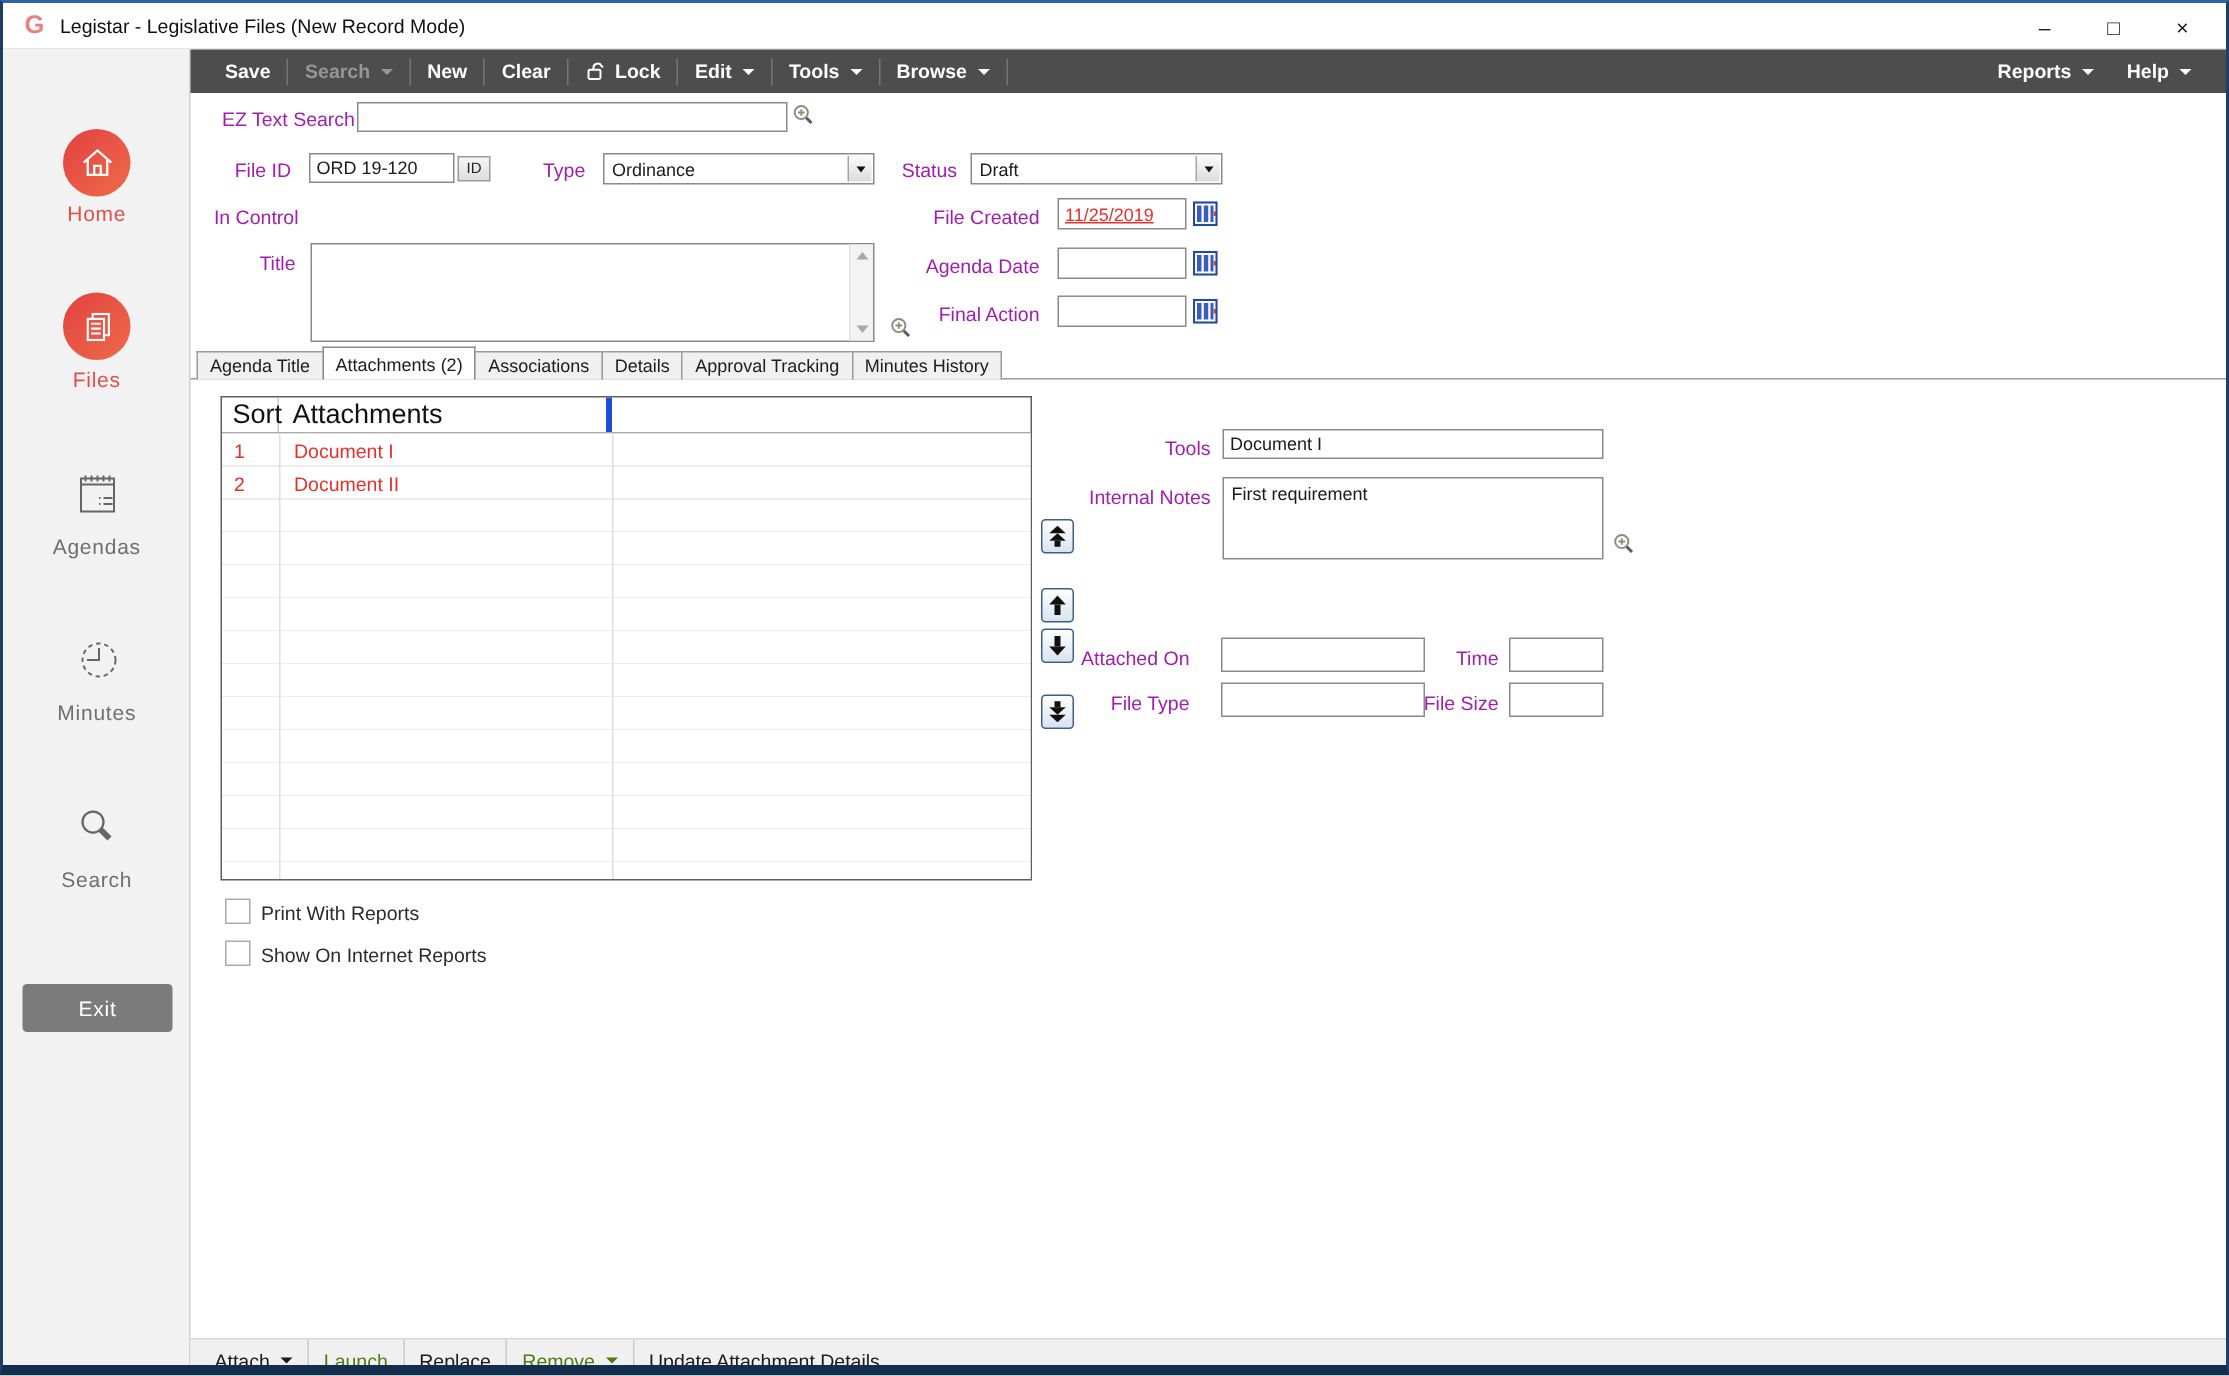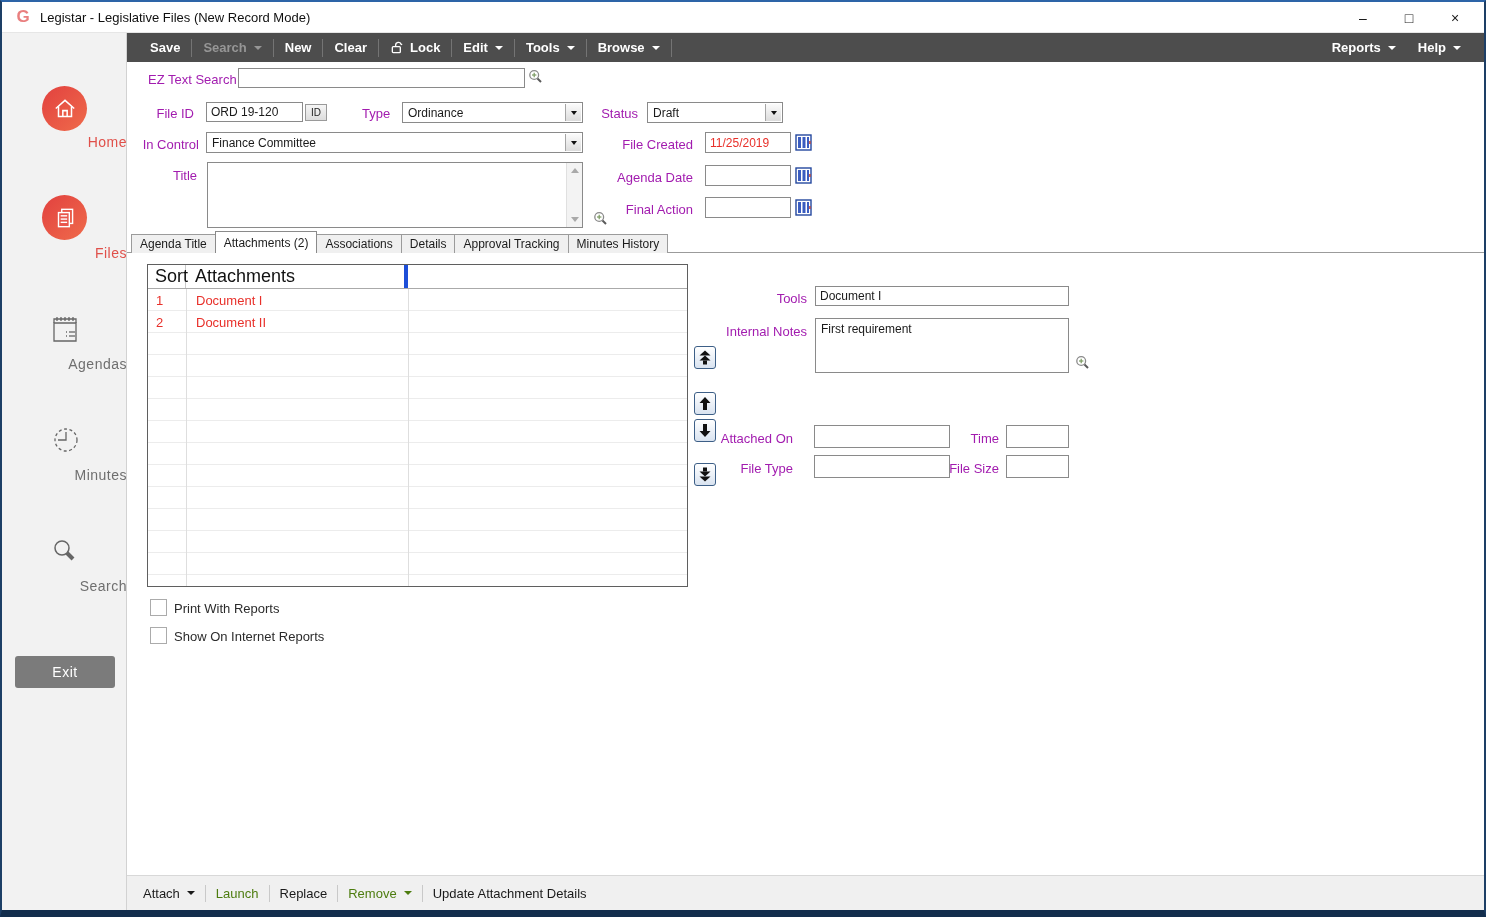--- a/index.html
+++ b/index.html
@@ -13,21 +13,21 @@
   
   .titlebar { position:absolute; left:0; top:0; right:0; height:31px; background:#fff; border-bottom:1px solid #e6e6e6; }
   .logo { position:absolute; left:12px; top:6px; width:18px; height:18px; border-radius:50%;
     color:#e97f7f; font-size:17px; font-weight:bold; line-height:18px; text-align:center; }
   .win-title { position:absolute; left:38px; top:8px; font-size:13px; color:#101010; }
   .win-controls { position:absolute; right:6px; top:0; height:31px; display:flex; }
   .win-btn { width:46px; height:31px; display:flex; align-items:center; justify-content:center; font-size:14px; color:#1a1a1a; }
 
   
   .sidebar { position:absolute; left:0; top:31px; width:125px; bottom:0; background:#f2f2f2; border-right:1px solid #d2d2d2; }
-  .nav-label { position:absolute; left:0; width:125px; text-align:right; font-size:14px; letter-spacing:.5px; color:#6f6f6f; }
+  .nav-label { position:absolute; left:0; width:125px; text-align:center; font-size:14px; letter-spacing:.5px; color:#6f6f6f; }
   .nav-label.red { color:#e0504a; }
   .red-circle { position:absolute; left:40px; width:45px; height:45px; border-radius:50%;
     background:linear-gradient(135deg,#e2413f,#ef6b4b); display:flex; align-items:center; justify-content:center; }
   .line-icon { position:absolute; left:46px; }
   .exit-btn { position:absolute; left:13px; top:623px; width:100px; height:32px; background:#7b7b7b; border:none;
     border-radius:3px; color:#fff; font-size:14px; letter-spacing:.5px; font-family:"Liberation Sans",sans-serif; }
 
   
   .topbar { position:absolute; left:125px; top:31px; right:0; height:29px; background:#4d4d4d;
     display:flex; align-items:center; padding:0 12px; }
@@ -38,21 +38,21 @@
     border-top:4px solid currentColor; margin-left:7px; display:inline-block; }
   .tb-right { margin-left:auto; display:flex; }
   .lock-svg { margin-right:5px; }
 
   
   .flabel { position:absolute; font-size:13px; color:#a21caf; white-space:nowrap; }
   .flabel.r { text-align:right; }
   .tbox { position:absolute; background:#fff; border:1px solid #8a8a8a; font-size:12px; color:#1a1a1a;
     padding:2px 4px; font-family:"Liberation Sans",sans-serif; }
   input.tbox { outline:none; }
-  .tbox.redtext { color:#e8302a; }
+  .tbox.redtext { color:#e8302a;text-decoration:underline; }
   .fselect { position:absolute; background:#fff; border:1px solid #8a8a8a; font-size:12px; color:#1a1a1a; }
   .fselect .sel-text { position:absolute; left:5px; top:3px; right:20px; overflow:hidden; white-space:nowrap; }
   .ddbtn { position:absolute; right:1px; top:1px; bottom:1px; width:16px;
     background:linear-gradient(#fbfbfb,#dcdcdc); border-left:1px solid #a5a5a5;
     display:flex; align-items:center; justify-content:center; }
   .ddbtn .tri { width:0; height:0; border-left:3.5px solid transparent; border-right:3.5px solid transparent; border-top:4px solid #111; }
   .id-btn { position:absolute; left:303px; top:102px; width:22px; height:17px; font-size:10px; color:#222;
     background:linear-gradient(#f6f6f6,#dddddd); border:1px solid #9a9a9a; text-align:center; line-height:15px; }
   .textarea-box { position:absolute; background:#fff; border:1px solid #8a8a8a; font-size:12px; color:#1a1a1a; padding:3px 5px; }
   .fake-scroll { position:absolute; right:0; top:0; bottom:0; width:16px; background:#f3f3f3; border-left:1px solid #e0e0e0; }
@@ -82,22 +82,22 @@
 
   
   .move-btn { position:absolute; left:692px; width:22px; height:23px; border:1px solid #3d5f87; border-radius:3px;
     background:linear-gradient(#ffffff,#d9e3f0); display:flex; align-items:center; justify-content:center; }
 
   
   .cb-box { position:absolute; left:148px; width:17px; height:17px; background:#fff; border:1px solid #ababab; }
   .cb-label { position:absolute; left:172px; font-size:13px; color:#2b2b2b; }
 
   
-  .bottombar { position:absolute; left:125px; right:0; bottom:0; height:35px; background:#f0f0f0; border-top:1px solid #d8d8d8;
-    display:flex; align-items:center; padding:0 6px; }
+  .bottombar { position:absolute; left:125px; right:0; bottom:0; height:18px; background:#f0f0f0; border-top:1px solid #d8d8d8;
+    display:flex; align-items:flex-start; padding:0 6px; }
   .bb-item { display:flex; align-items:center; color:#1a1a1a; font-size:13px; padding:0 10px; height:28px; }
   .bb-item.disabled { color:#4d7c0f; }
   .bb-sep { width:1px; height:17px; background:#c9c9c9; }
 </style>
 </head>
 <body>
 
 <div class="window">
 
   <div class="titlebar">
@@ -235,34 +235,28 @@
 
   <span class="flabel" style="left:360px;top:104px;">Type</span>
   <div class="fselect" style="left:400px;top:100px;width:181px;height:21px;">
     <span class="sel-text">Ordinance</span>
     <span class="ddbtn">
         <i class="tri"></i>
       </span>
   </div>
 
   <span class="flabel r" style="left:596px;top:104px;width:40px;">Status</span>
-  <div class="fselect" style="left:645px;top:100px;width:136px;height:21px;">
+  <div class="fselect" style="left:645px;top:100px;width:168px;height:21px;">
     <span class="sel-text">Draft</span>
     <span class="ddbtn">
         <i class="tri"></i>
       </span>
   </div>
 
   <span class="flabel r" style="left:118px;top:135px;width:79px;">In Control</span>
-  <div class="fselect" style="left:204px;top:130px;width:377px;height:21px;">
-    <span class="sel-text">Finance Committee</span>
-    <span class="ddbtn">
-        <i class="tri"></i>
-      </span>
-  </div>
 
   <span class="flabel r" style="left:606px;top:135px;width:85px;">File Created</span>
   <input class="tbox redtext" style="left: 703px; top: 130px; width: 86px; height: 21px;" value="11/25/2019">
   <svg class="cal-icon" style="left:793px;top:132px;" width="17" height="17" viewBox="0 0 17 17">
     <rect x="1" y="1" width="15" height="15" fill="#fff" stroke="#24489e" stroke-width="1.4"></rect>
     <rect x="3" y="3" width="3" height="11" fill="#3a5cc0"></rect>
       <rect x="7.5" y="3" width="3" height="11" fill="#3a5cc0"></rect>
       <rect x="12" y="3" width="2" height="11" fill="#3a5cc0"></rect>
     <rect x="14.2" y="7" width="1.4" height="3" fill="#c23b2e"></rect>
   </svg>

